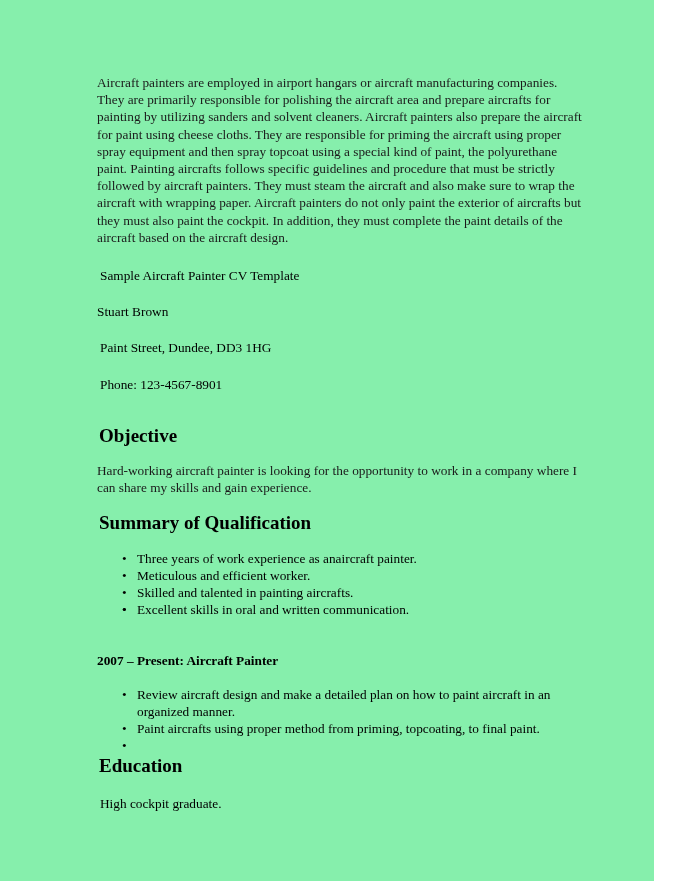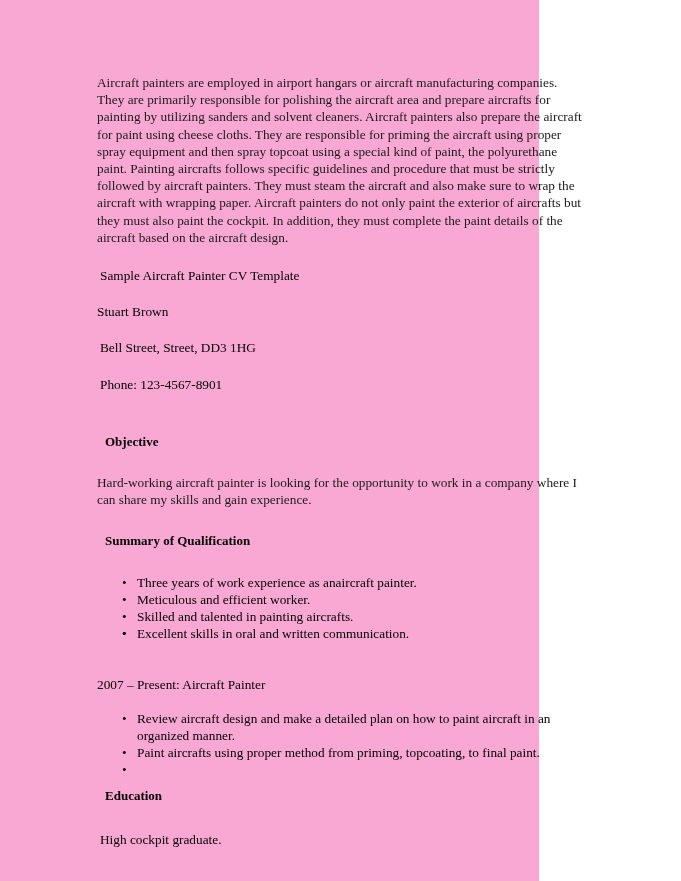--- a/index.html
+++ b/index.html
@@ -12,23 +12,23 @@
     width: 681px;
     height: 881px;
     overflow: hidden;
     font-family: "Liberation Serif", "DejaVu Serif", serif;
     color: #000000;
     -webkit-font-smoothing: antialiased;
   }
 
   .page {
     position: relative;
-    width: 539px;
+    width: 654px;
     height: 881px;
-    background: #f9a8d4;
+    background: #86efac;
     box-sizing: border-box;
   }
 
   .doc-body {
     position: absolute;
     left: 97px;
     top: 74px;
     width: 486px;
   }
 
@@ -50,31 +50,31 @@
   .spacer-sm { height: 13px; }
 
   .line {
     font-size: 13.3px;
     line-height: 17.2px;
     margin: 3px;
   }
 
   
   .heading {
-    font-size: 13px;
+    font-size: 19px;
     line-height: 17.2px;
     font-weight: bold;
-    margin: 8px;
+    margin: 2px;
     color: #000000;
   }
 
   .subheading {
     font-size: 13.3px;
     line-height: 17.2px;
-    font-weight: normal;
+    font-weight: bold;
     margin: 0;
     color: #000000;
   }
 
   .name-line {
     font-size: 13.3px;
     line-height: 17.2px;
     font-weight: normal;
     margin: 0;
   }
@@ -111,21 +111,21 @@
     <div class="spacer-lg"></div>
 
     <p class="line">Sample Aircraft Painter CV Template</p>
 
     <div class="spacer-md"></div>
 
     <p class="name-line">Stuart Brown</p>
 
     <div class="spacer-md"></div>
 
-    <p class="line">Bell Street, Street, DD3 1HG</p>
+    <p class="line">Paint Street, Dundee, DD3 1HG</p>
 
     <div class="spacer-sm"></div>
 
     <p class="line">Phone:  123-4567-8901</p>
 
     <div class="spacer-sm"></div>
 
 
     <div class="spacer-md"></div>
 

